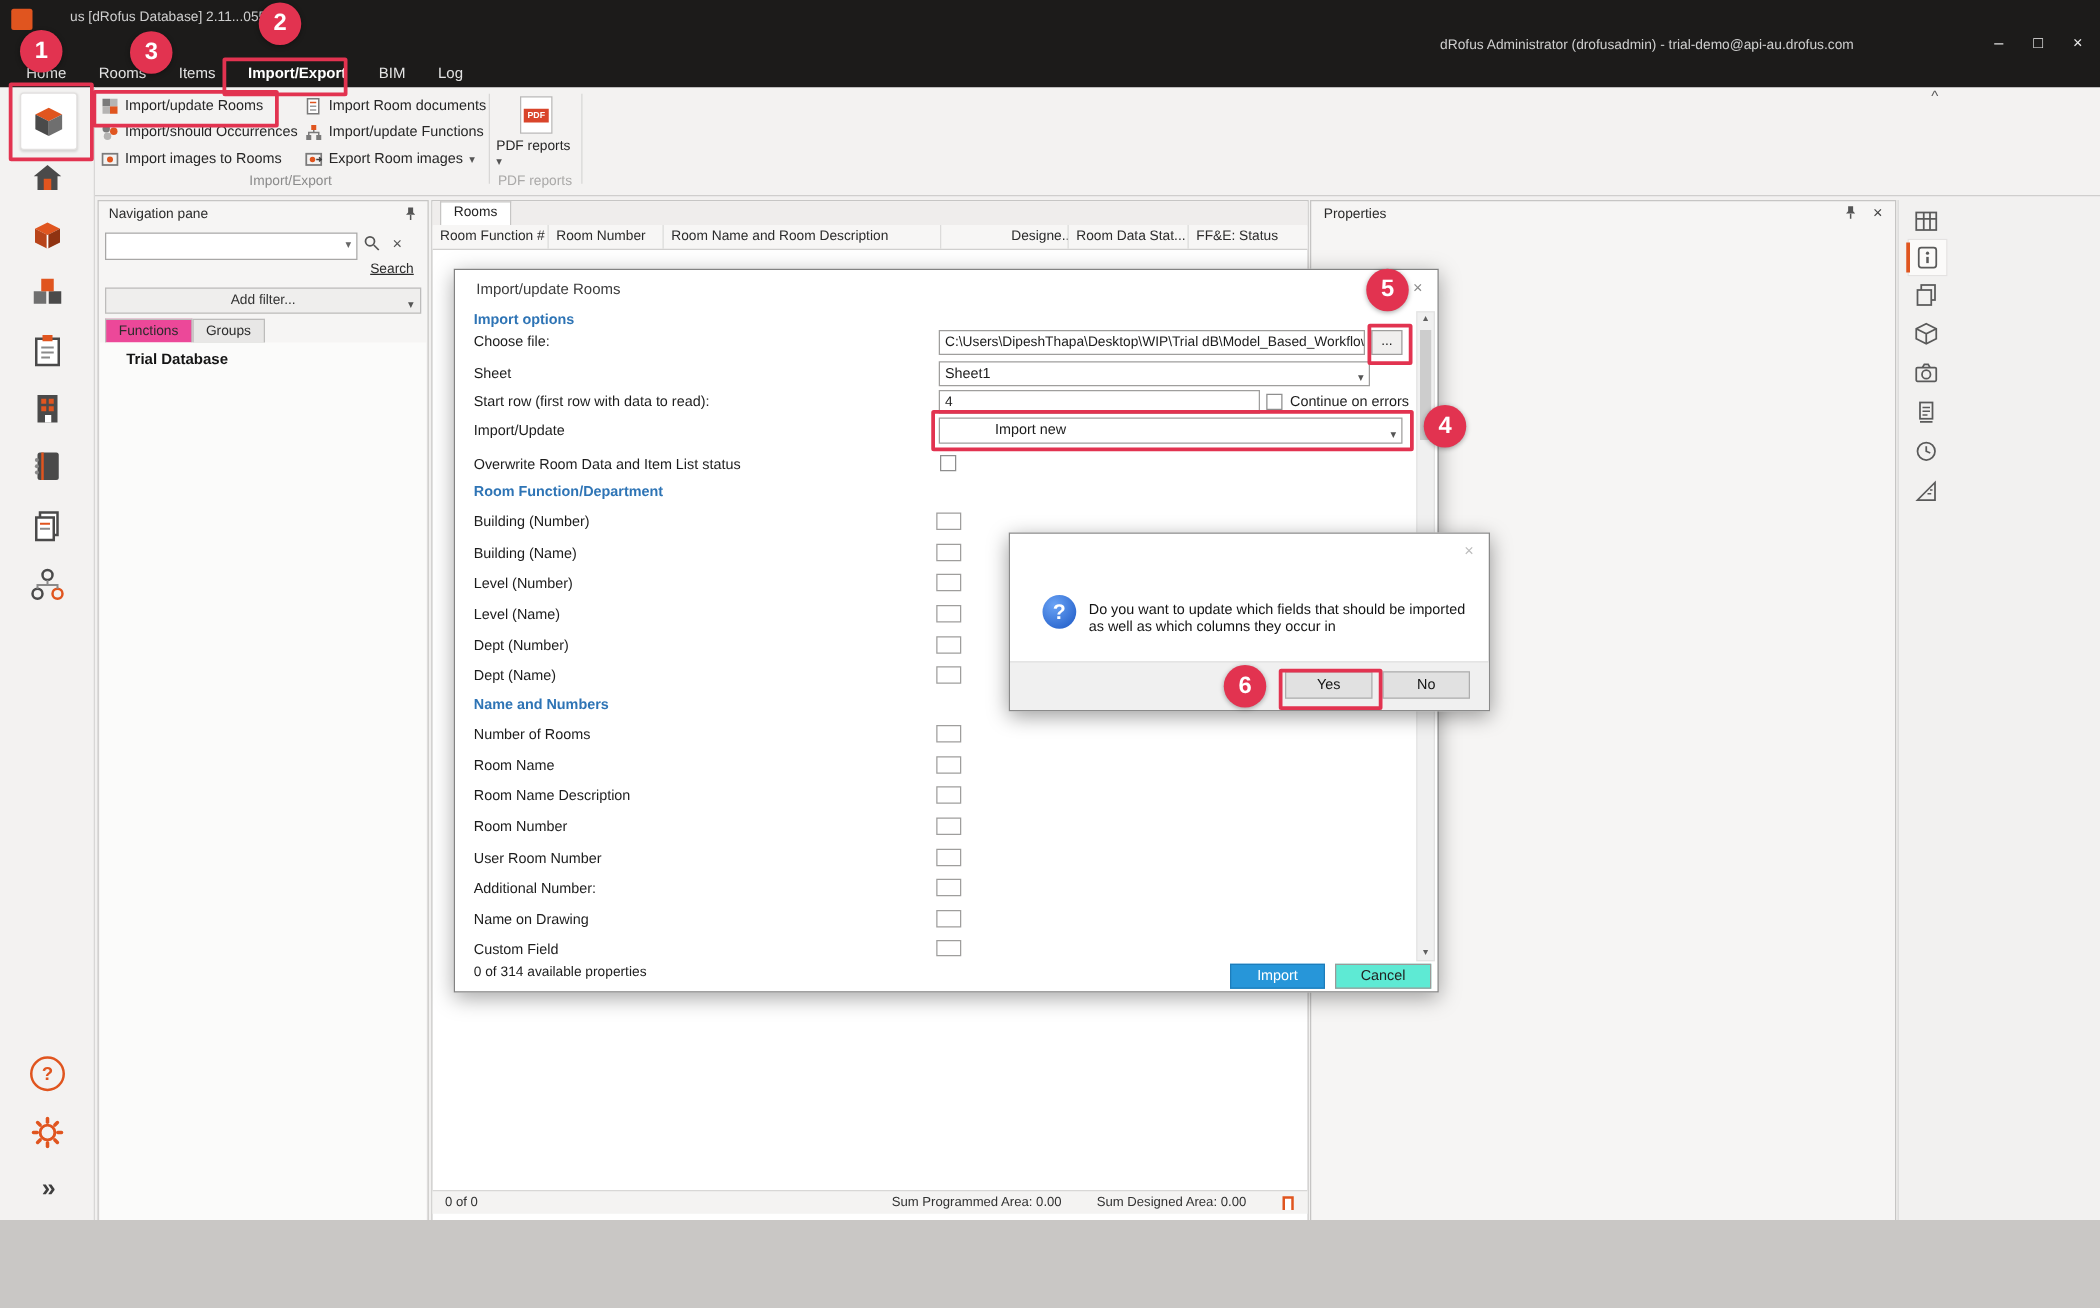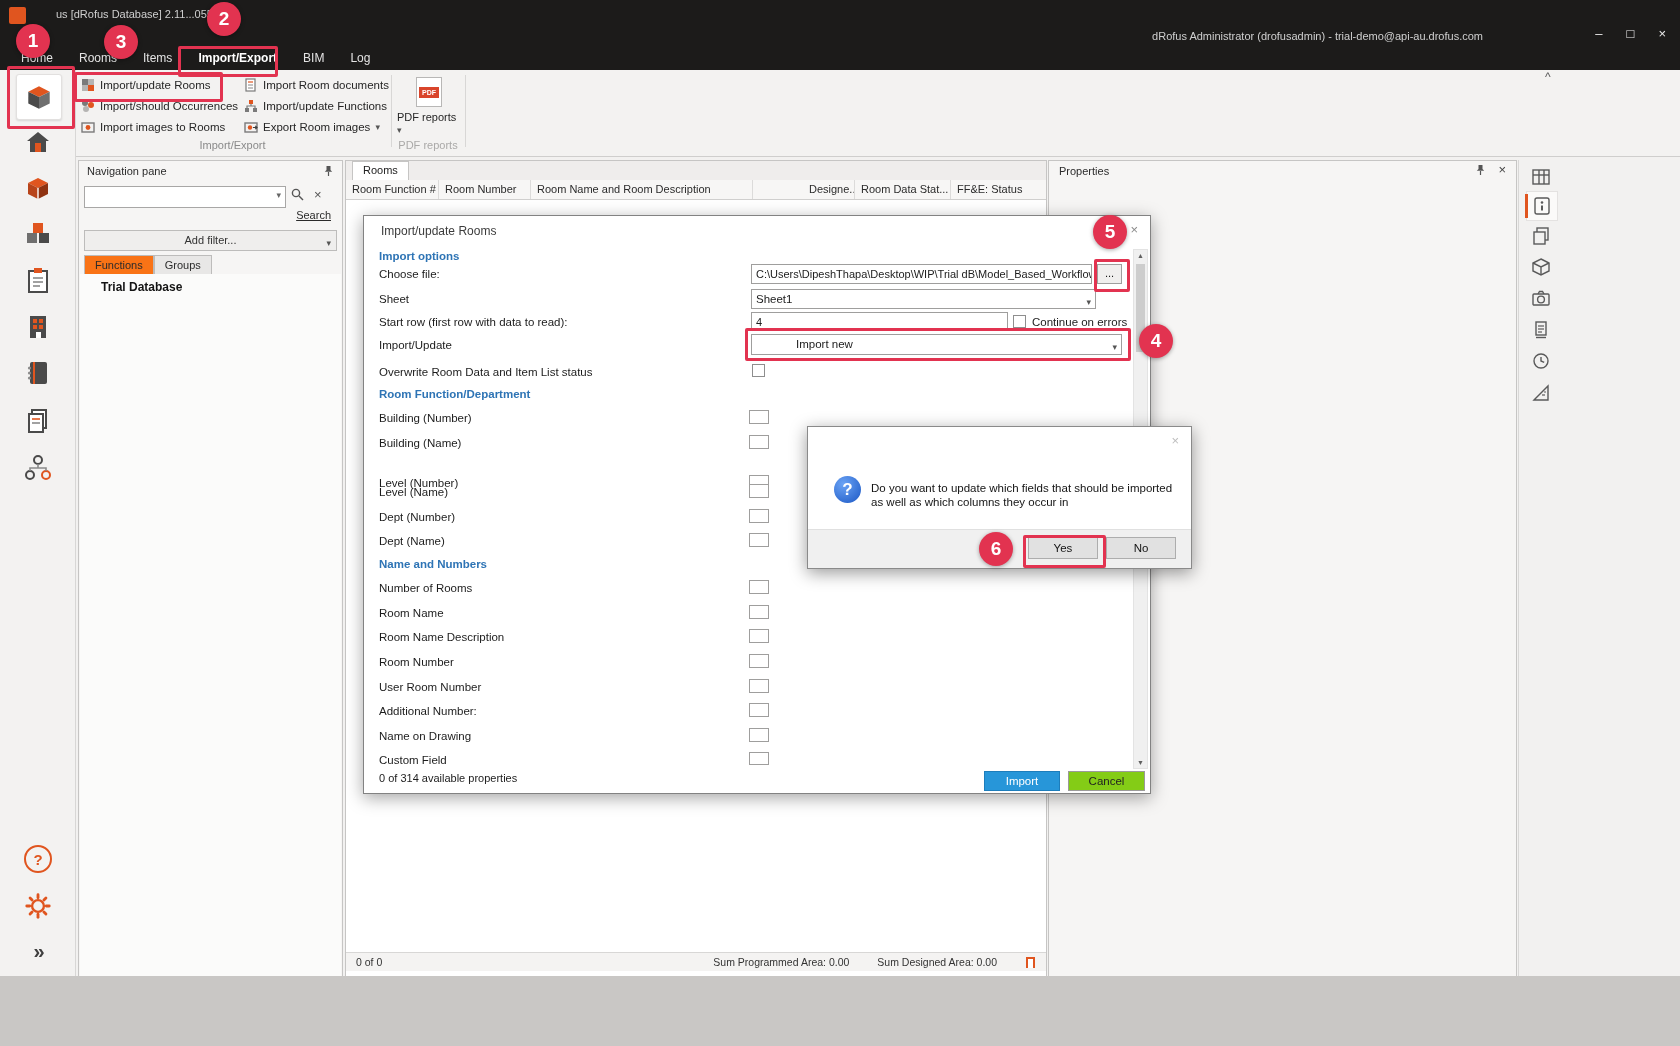--- a/index.html
+++ b/index.html
@@ -41,21 +41,21 @@
   .pane-icons{position:absolute;right:8px;top:4px;display:flex;gap:10px;align-items:center;}
   .searchbox{position:absolute;left:5px;top:25px;width:200px;height:20px;background:#fff;border:1px solid #a8a7a6;}
   .searchbox .combo-arrow{position:absolute;right:4px;top:3px;font-size:9px;color:#666;}
   .search-tools{position:absolute;left:212px;top:27px;display:flex;gap:10px;align-items:center;}
   .search-clear{font-size:13px;color:#555;line-height:12px;}
   .search-link{position:absolute;left:0;top:48px;width:252px;text-align:right;text-decoration:underline;color:#2b2b2b;}
   .addfilter{position:absolute;left:5px;top:69px;width:251px;height:19px;background:#efeeed;border:1px solid #bdbcbb;line-height:19px;text-align:center;color:#333;}
   .addfilter .combo-arrow{position:absolute;right:5px;top:3px;font-size:9px;color:#555;}
   .navtabs{position:absolute;left:5px;top:94px;display:flex;}
   .navtab{padding:3px 10px;border:1px solid #bdbcbb;background:#e8e7e6;}
-  .navtab.active{background:#f97316;border-bottom-color:#fff;font-weight:normal;}
+  .navtab.active{background:#ec4899;border-bottom-color:#fff;font-weight:normal;}
   .navtree{position:absolute;left:1px;top:113px;right:1px;bottom:1px;background:#fbfbfa;}
   .tree-root{position:absolute;left:21px;top:6px;font-weight:bold;font-size:12px;color:#141414;}
 
   
   .mainarea{position:absolute;left:345px;top:160px;width:700px;height:816px;background:#fff;border:1px solid #c6c5c4;}
   .doc-tabstrip{position:absolute;left:0;top:0;right:0;height:19px;background:#efedec;border-bottom:1px solid #d0cfce;}
   .doc-tab{position:absolute;left:6px;top:0;height:18px;padding:2px 10px 0;background:#fff;border:1px solid #c6c5c4;border-bottom:none;font-size:11px;color:#222;}
   .col-headers{position:absolute;left:0;top:19px;right:0;height:19px;background:#f7f6f5;border-bottom:1px solid #d0cfce;display:flex;font-size:11px;color:#2b2b2b;}
   .col{padding:3px 6px 0;border-right:1px solid #dcdbda;white-space:nowrap;overflow:hidden;box-sizing:border-box;}
   .main-status{position:absolute;left:0;right:0;top:791px;height:19px;background:#f4f3f2;border-top:1px solid #d8d7d6;display:flex;align-items:center;font-size:10.5px;color:#333;padding:0 10px;box-sizing:border-box;}
@@ -88,21 +88,21 @@
   .browse-btn{position:absolute;background:#f0efee;border:1px solid #9f9e9d;text-align:center;line-height:17px;font-size:11px;box-sizing:border-box;}
   .checkbox{position:absolute;width:13px;height:13px;background:#fff;border:1px solid #8e8e8e;box-sizing:border-box;}
   .prop-row{position:absolute;left:15px;height:18px;line-height:18px;white-space:nowrap;}
   .prop-input{position:absolute;left:370px;top:1px;width:20px;height:14px;background:#fff;border:1px solid #9f9e9d;box-sizing:border-box;}
   .dlg-scroll{position:absolute;right:2px;top:33px;width:15px;height:520px;background:#f0f0f0;border:1px solid #e3e3e3;box-sizing:border-box;}
   .scroll-arrow{position:absolute;left:0;width:13px;text-align:center;font-size:7px;color:#606060;}
   .scroll-thumb{position:absolute;left:2px;top:14px;width:9px;height:88px;background:#cdcdcd;}
   .dlg-status{position:absolute;left:15px;top:556px;font-size:11px;color:#1c1c1c;}
   .btn{position:absolute;text-align:center;font-size:11.5px;box-sizing:border-box;}
   .btn-import{left:620px;top:555px;width:76px;height:20px;background:#2796d9;border:1px solid #1d7dbb;color:#fff;line-height:18px;}
-  .btn-cancel{left:704px;top:555px;width:77px;height:20px;background:#84cc16;border:1px solid #9b9a99;color:#222;line-height:18px;}
+  .btn-cancel{left:704px;top:555px;width:77px;height:20px;background:#5eead4;border:1px solid #9b9a99;color:#222;line-height:18px;}
 
   
   .msg-dialog{position:absolute;left:807px;top:426px;width:383px;height:141px;background:#fff;border:1px solid #8a8a8a;box-shadow:0 4px 16px rgba(0,0,0,.4);z-index:50;font-size:11.5px;color:#141414;}
   .msg-close{position:absolute;right:12px;top:6px;font-size:13px;color:#bdbdbd;}
   .q-icon{position:absolute;left:26px;top:49px;width:27px;height:27px;border-radius:50%;background:radial-gradient(circle at 35% 30%,#6aa3f5,#1b57c4);color:#fff;font-weight:bold;font-size:17px;display:flex;align-items:center;justify-content:center;}
   .msg-text{position:absolute;left:63px;top:54px;line-height:14px;}
   .msg-footer{position:absolute;left:0;right:0;bottom:0;height:38px;background:#f0f0f0;border-top:1px solid #e0e0e0;}
   .btn-yes{left:220px;top:110px;width:70px;height:22px;background:#e1e1e1;border:1px solid #adadad;line-height:20px;}
   .btn-no{left:298px;top:110px;width:70px;height:22px;background:#e1e1e1;border:1px solid #adadad;line-height:20px;}
 
@@ -452,21 +452,21 @@
       <span class="combo-arrow">▾</span>
     </div>
 
     <div class="frm-label" style="top:146px;">Overwrite Room Data and Item List status</div>
     <span class="checkbox" style="left:388px;top:148px;"></span>
 
     <div class="section-hdr" style="top:172px;">Room Function/Department</div>
 
     <div class="prop-row" style="top:193px;"><span>Building (Number)</span><span class="prop-input"></span></div>
     <div class="prop-row" style="top:218px;"><span>Building (Name)</span><span class="prop-input"></span></div>
-    <div class="prop-row" style="top:258px;"><span>Level (Number)</span><span class="prop-input"></span></div>
+    <div class="prop-row" style="top:242px;"><span>Level (Number)</span><span class="prop-input"></span></div>
     <div class="prop-row" style="top:267px;"><span>Level (Name)</span><span class="prop-input"></span></div>
     <div class="prop-row" style="top:292px;"><span>Dept (Number)</span><span class="prop-input"></span></div>
     <div class="prop-row" style="top:316px;"><span>Dept (Name)</span><span class="prop-input"></span></div>
 
     <div class="section-hdr" style="top:342px;">Name and Numbers</div>
 
     <div class="prop-row" style="top:363px;"><span>Number of Rooms</span><span class="prop-input"></span></div>
     <div class="prop-row" style="top:388px;"><span>Room Name</span><span class="prop-input"></span></div>
     <div class="prop-row" style="top:412px;"><span>Room Name Description</span><span class="prop-input"></span></div>
     <div class="prop-row" style="top:437px;"><span>Room Number</span><span class="prop-input"></span></div>

